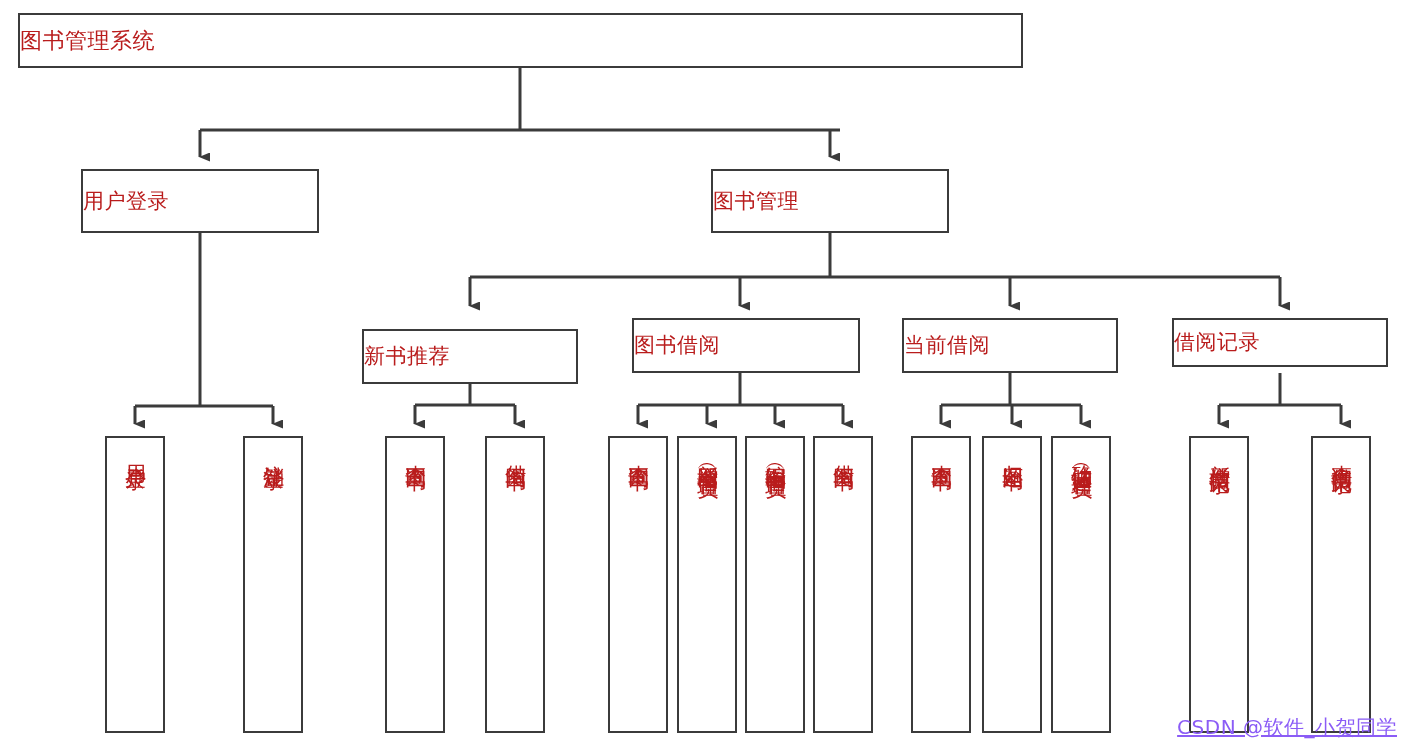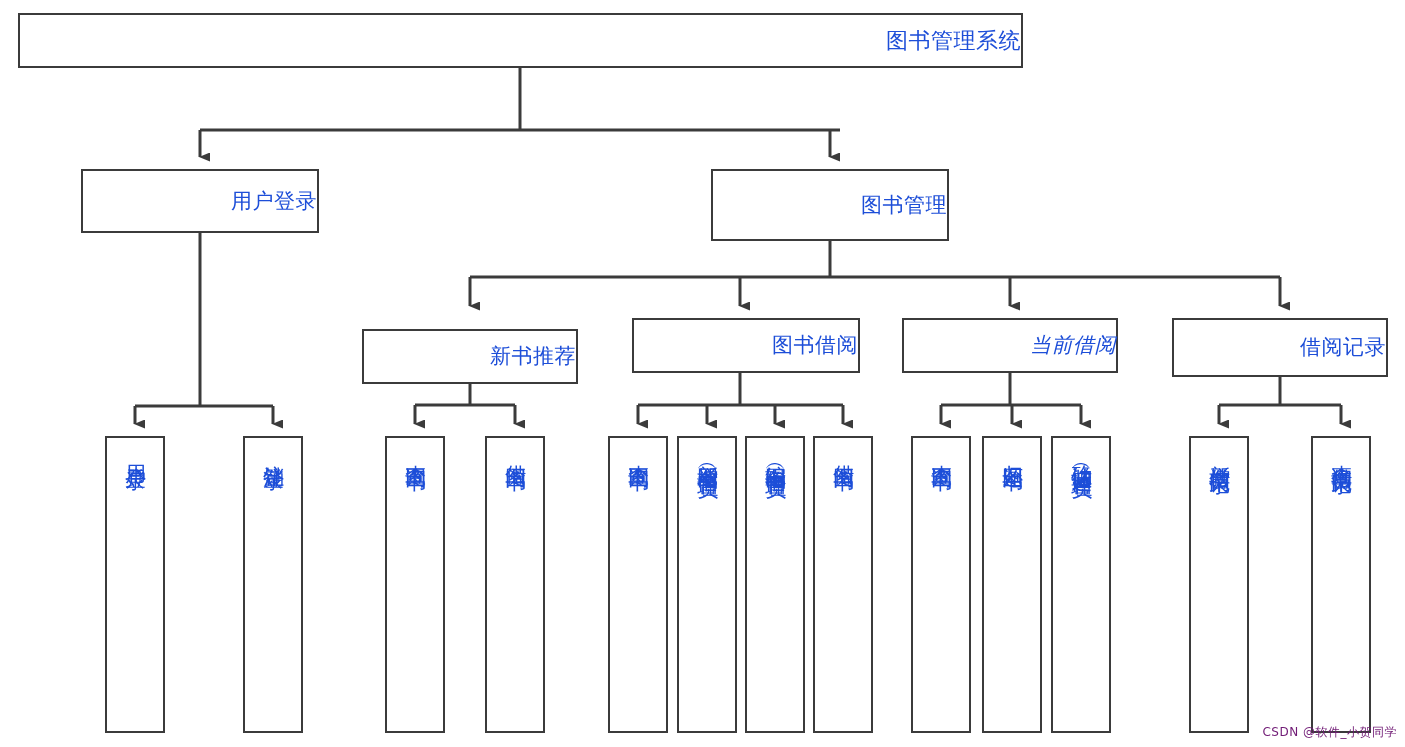--- a/index.html
+++ b/index.html
@@ -27,22 +27,22 @@
     height: 747px;
     pointer-events: none;
   }
   .node {
     position: absolute;
     box-sizing: border-box;
     background: #ffffff;
     border: 2px solid #3b3b3b;
     display: flex;
     align-items: center;
-    justify-content: flex-end;
-    color: #1d4ed8;
+    justify-content: flex-start;
+    color: #b91c1c;
     z-index: 2;
   }
   .node-label {
     display: block;
     text-align: center;
     line-height: 1.18;
     letter-spacing: 0.5px;
   }
   
   .h-node .node-label {
@@ -63,25 +63,26 @@
     font-size: 21px;
     line-height: 1.12;
     letter-spacing: 2px;
     white-space: nowrap;
     margin: 0 auto;
   }
   .watermark {
     position: absolute;
     right: 8px;
     bottom: 6px;
-    font-size: 12px;
-    color: #701a75;
+    font-size: 20px;
+    color: #8b5cf6;
     letter-spacing: 0.5px;
     z-index: 5;
     white-space: nowrap;
+    text-decoration: underline;
   }
 </style>
 </head>
 <body>
 
 <div id="diagram-root">
 
   <svg id="edge-layer" width="1405" height="747" viewBox="0 0 1405 747">
     <defs>
       <marker id="arrow" markerWidth="9" markerHeight="11" refX="4.5" refY="10" orient="auto" markerUnits="userSpaceOnUse">
@@ -144,34 +145,34 @@
     </g>
   </svg>
 
   <div class="node h-node node-root" style="left:18px; top:13px; width:1005px; height:55px;">
     <span class="node-label">图书管理系统</span>
   </div>
 
   <div class="node h-node" style="left:81px; top:169px; width:238px; height:64px;">
     <span class="node-label">用户登录</span>
   </div>
-  <div class="node h-node" style="left:711px; top:169px; width:238px; height:72px;">
+  <div class="node h-node" style="left:711px; top:169px; width:238px; height:64px;">
     <span class="node-label">图书管理</span>
   </div>
 
   <div class="node h-node" style="left:362px; top:329px; width:216px; height:55px;">
     <span class="node-label">新书推荐</span>
   </div>
   <div class="node h-node" style="left:632px; top:318px; width:228px; height:55px;">
     <span class="node-label">图书借阅</span>
   </div>
-  <div class="node h-node" style="left:902px; top:318px; width:216px; height:55px;font-style:italic;">
+  <div class="node h-node" style="left:902px; top:318px; width:216px; height:55px;">
     <span class="node-label">当前借阅</span>
   </div>
-  <div class="node h-node" style="left:1172px; top:318px; width:216px; height:59px;">
+  <div class="node h-node" style="left:1172px; top:318px; width:216px; height:49px;">
     <span class="node-label">借阅记录</span>
   </div>
 
   <div class="node v-node" style="left:105px; top:436px; width:60px; height:297px;">
     <span class="node-label">用户登录</span>
   </div>
   <div class="node v-node" style="left:243px; top:436px; width:60px; height:297px;">
     <span class="node-label">注销登录</span>
   </div>
 

